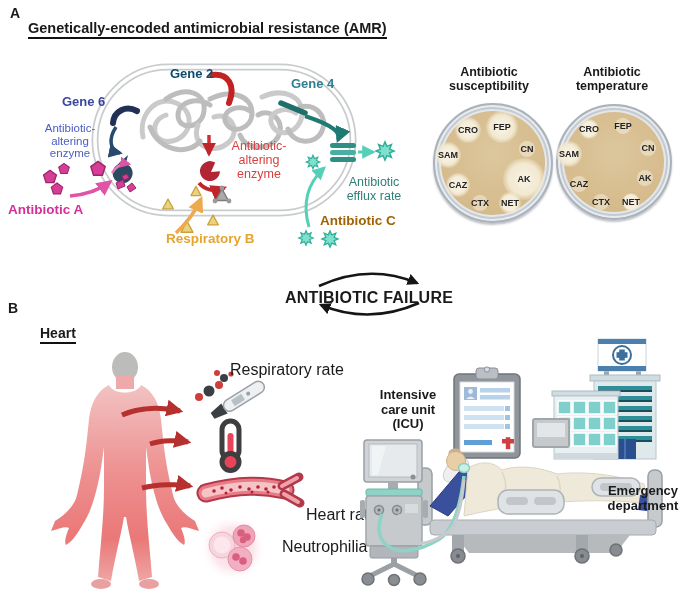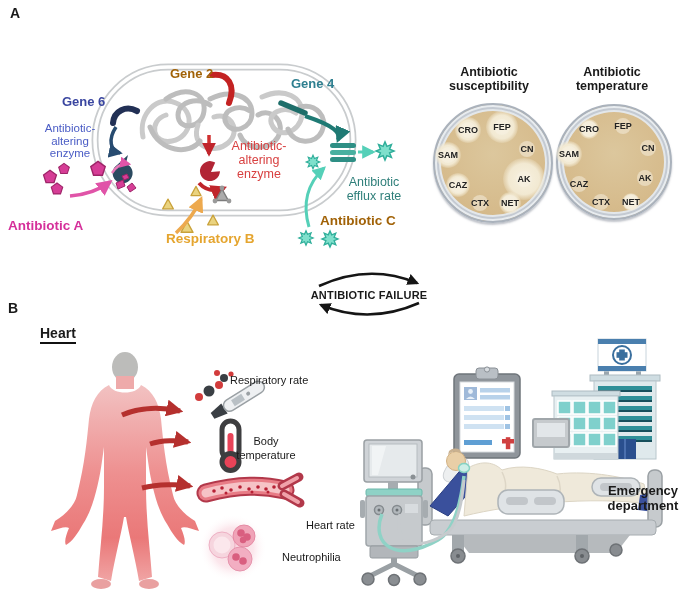--- a/index.html
+++ b/index.html
@@ -15,31 +15,34 @@
   .dish-title{font-size:12.5px;font-weight:bold;line-height:13.5px;}
   .dish{border-radius:50%;
         background:radial-gradient(circle at 50% 42%, #dcc79d 0%, #d6bb8c 62%, #ccb181 100%);
         border:2px solid #aab2bc;
         box-shadow:inset 0 0 0 2px #e8ecef, inset 0 0 0 4px #c4cad2, inset 0 0 0 6px #e3e7ea, 0 2px 2px rgba(140,146,158,.55);}
   .halo{position:absolute;border-radius:50%;
         background:radial-gradient(circle,#f7f1e0 0%,#f2e9d2 52%,rgba(242,233,210,0) 76%);}
   .discdot{position:absolute;width:16px;height:16px;border-radius:50%;background:rgba(247,242,228,.5);}
   .disc{position:absolute;width:24px;height:12px;display:flex;align-items:center;justify-content:center;
         font-size:9px;font-weight:bold;color:#222;}
-  .failure{font-size:11px;font-weight:bold;letter-spacing:.2px;}
-  .sign-lbl{font-size:11px;line-height:13.5px;margin-top:11px;}
+  .failure{font-size:16px;font-weight:bold;letter-spacing:.2px;}
+  .sign-lbl{font-size:16px;line-height:13.5px;}
   .place-lbl{font-size:13px;font-weight:bold;line-height:14.5px;}
   svg{display:block;}
 </style>
 </head>
 <body>
 
 <div id="fig">
 
   <div class="abs panel-letter" style="left:10px;top:5px;">A</div>
+  <div class="abs" style="left:28px;top:19px;">
+    <span class="sec-title">Genetically-encoded antimicrobial resistance (AMR)</span>
+  </div>
 
   <svg class="abs" style="left:0;top:55px;" width="425" height="210" viewBox="0 0 425 210">
     <defs>
       <marker id="mNavy" viewBox="0 0 10 10" refX="8" refY="5" markerWidth="4" markerHeight="4" orient="auto">
           <path d="M0,0L10,5L0,10z" fill="#274b70"></path>
         </marker>
       <marker id="mPink" viewBox="0 0 10 10" refX="8" refY="5" markerWidth="4.5" markerHeight="4.5" orient="auto">
           <path d="M0,0L10,5L0,10z" fill="#e054a8"></path>
         </marker>
       <marker id="mRed" viewBox="0 0 10 10" refX="8" refY="5" markerWidth="4" markerHeight="4" orient="auto">
@@ -130,39 +133,39 @@
 
     <g fill="#7fe0cc" stroke="#2fae9a" stroke-width="1.5">
       <use href="#star8" transform="translate(385,96)"></use>
       <use href="#star8" transform="translate(313,107) scale(.75)"></use>
       <use href="#star8" transform="translate(306,183) scale(.8)"></use>
       <use href="#star8" transform="translate(330,184) scale(.9)"></use>
     </g>
   </svg>
 
   <div class="abs gene-lbl" style="left:62px;top:94px;color:#3a46a0;">Gene 6</div>
-  <div class="abs gene-lbl" style="left:170px;top:66px;color:#a16207;">Gene 2</div>
+  <div class="abs gene-lbl" style="left:170px;top:66px;color:#0c4a6e;">Gene 2</div>
   <div class="abs gene-lbl" style="left:291px;top:76px;color:#2e7f90;">Gene 4</div>
 
   <div class="abs enz-lbl ctr" style="left:28px;top:122px;width:84px;color:#4a5cc5;">
     <div>Antibiotic-</div>
     <div>altering</div>
     <div>enzyme</div>
   </div>
   <div class="abs enz-lbl ctr" style="left:222px;top:139px;width:74px;color:#d84040;font-size:12.5px;line-height:14px;">
     <div>Antibiotic-</div>
     <div>altering</div>
     <div>enzyme</div>
   </div>
   <div class="abs enz-lbl ctr" style="left:334px;top:175px;width:80px;color:#2f7f7a;font-size:12.5px;line-height:14px;">
     <div>Antibiotic</div>
     <div>efflux rate</div>
   </div>
 
-  <div class="abs ab-lbl" style="left:8px;top:202px;color:#d5309a;margin-top:16px;">Antibiotic A</div>
+  <div class="abs ab-lbl" style="left:8px;top:202px;color:#d5309a;">Antibiotic A</div>
   <div class="abs ab-lbl" style="left:166px;top:231px;color:#e5a52f;">Respiratory B</div>
   <div class="abs ab-lbl" style="left:320px;top:213px;color:#a16207;">Antibiotic C</div>
 
   <div class="abs dish-title ctr" style="left:431px;top:66px;width:116px;">
     <div>Antibiotic</div>
     <div>susceptibility</div>
   </div>
   <div class="abs dish-title ctr" style="left:554px;top:66px;width:116px;">
     <div>Antibiotic</div>
     <div>temperature</div>
@@ -314,27 +317,28 @@
       <circle cx="241" cy="188" r="3.8" fill="#d95f80"></circle>
         <circle cx="247" cy="192" r="3.8" fill="#d95f80"></circle>
         <circle cx="243" cy="195" r="3.2" fill="#d95f80"></circle>
       <circle cx="240" cy="214" r="12" fill="#f2aec2" stroke="#e594ac" stroke-width="1"></circle>
       <circle cx="236" cy="212" r="3.8" fill="#d95f80"></circle>
         <circle cx="243" cy="216" r="3.8" fill="#d95f80"></circle>
     </g>
   </svg>
 
   <div class="abs sign-lbl" style="left:230px;top:363px;">Respiratory rate</div>
-  <div class="abs sign-lbl ctr" style="left:218px;top:424px;width:96px;">
-    <div>Body</div>
-    <div>temperature</div>
-  </div>
   <div class="abs sign-lbl" style="left:306px;top:508px;">Heart rate</div>
   <div class="abs sign-lbl" style="left:282px;top:540px;">Neutrophilia</div>
 
+  <div class="abs place-lbl ctr" style="left:362px;top:388px;width:92px;">
+    <div>Intensive</div>
+    <div>care unit</div>
+    <div>(ICU)</div>
+  </div>
 
   <svg class="abs" style="left:452px;top:366px;" width="70" height="94" viewBox="0 0 70 94">
     <rect x="2" y="8" width="66" height="84" rx="5" fill="#8f959b" stroke="#6f757b" stroke-width="1.5"></rect>
     <rect x="8" y="16" width="54" height="70" fill="#ffffff" stroke="#d8dcdf" stroke-width="1"></rect>
     <rect x="24" y="2" width="22" height="11" rx="3" fill="#b9bfc5" stroke="#8a9096" stroke-width="1"></rect>
     <circle cx="35" cy="3.5" r="2.6" fill="#d9dde1" stroke="#8a9096" stroke-width="1"></circle>
     <rect x="12" y="21" width="13" height="13" fill="#9fb9d9"></rect>
     <circle cx="18.5" cy="25.5" r="2.4" fill="#e8f0f8"></circle>
     <path d="M14,33 q4.5,-5 9,0 z" fill="#e8f0f8"></path>
     <rect x="28" y="22" width="30" height="4.5" fill="#b8d2ea"></rect>

